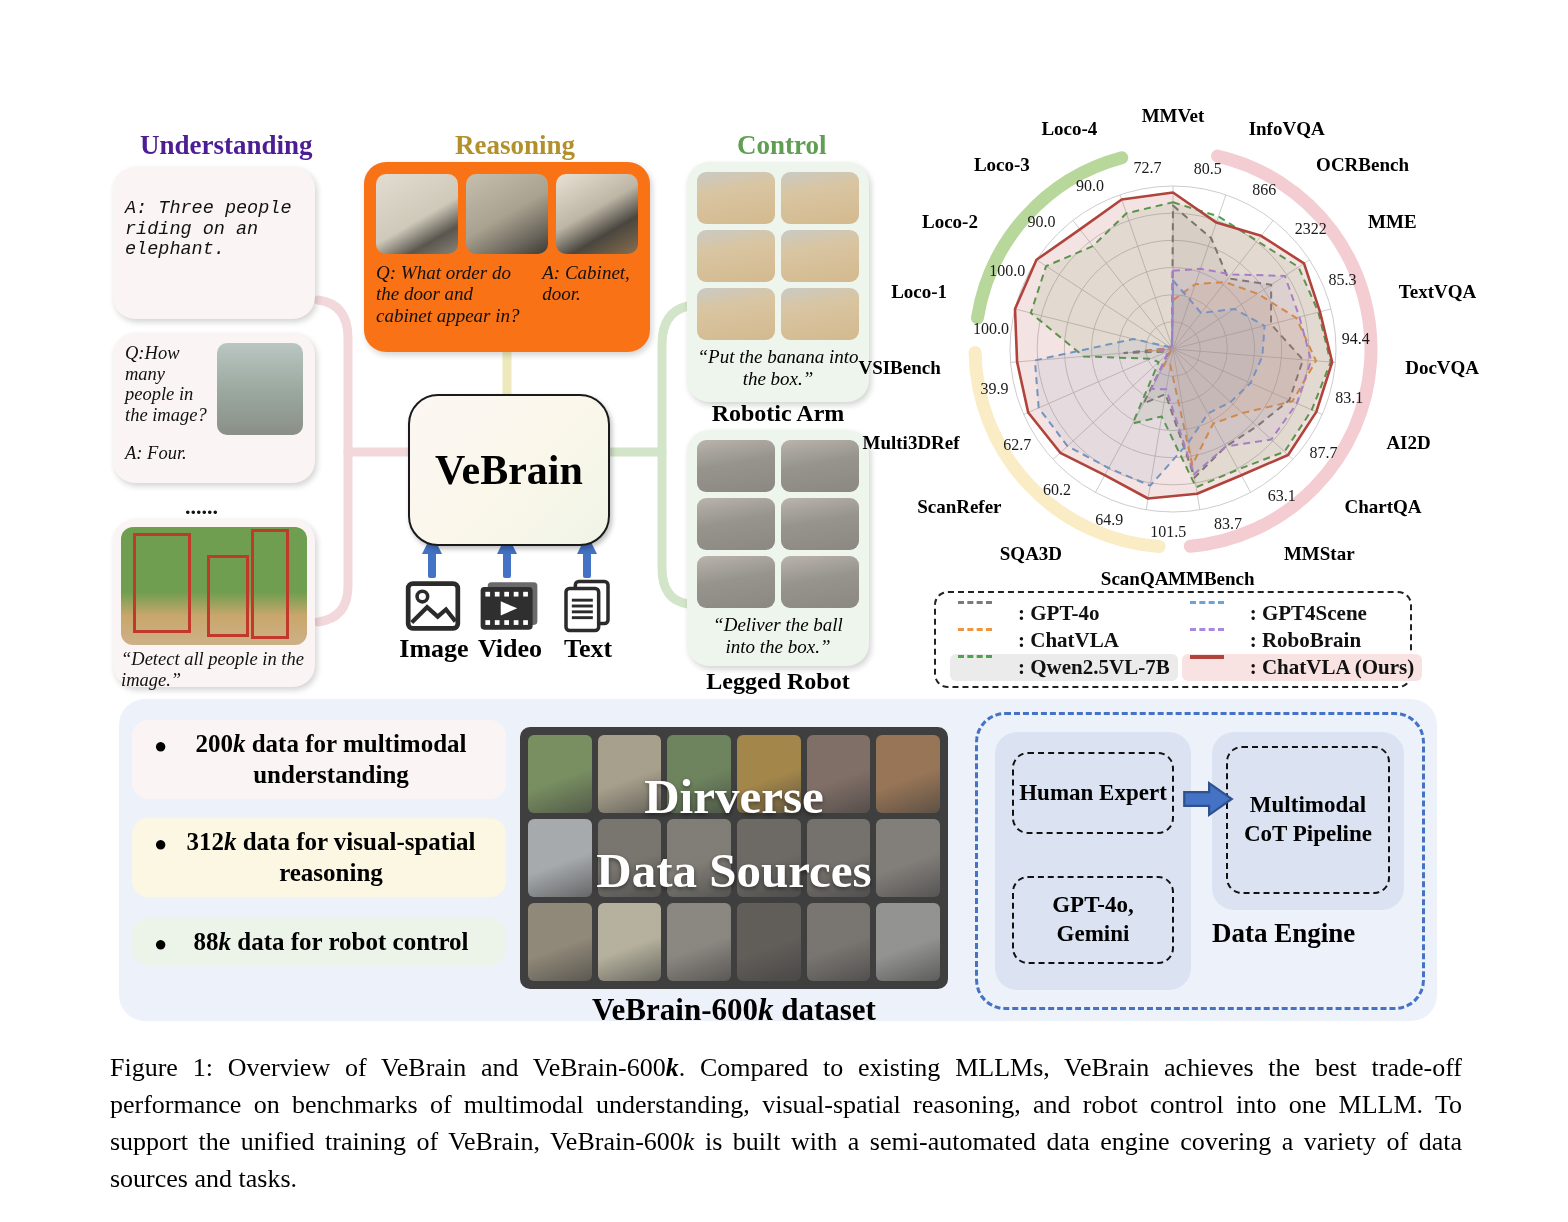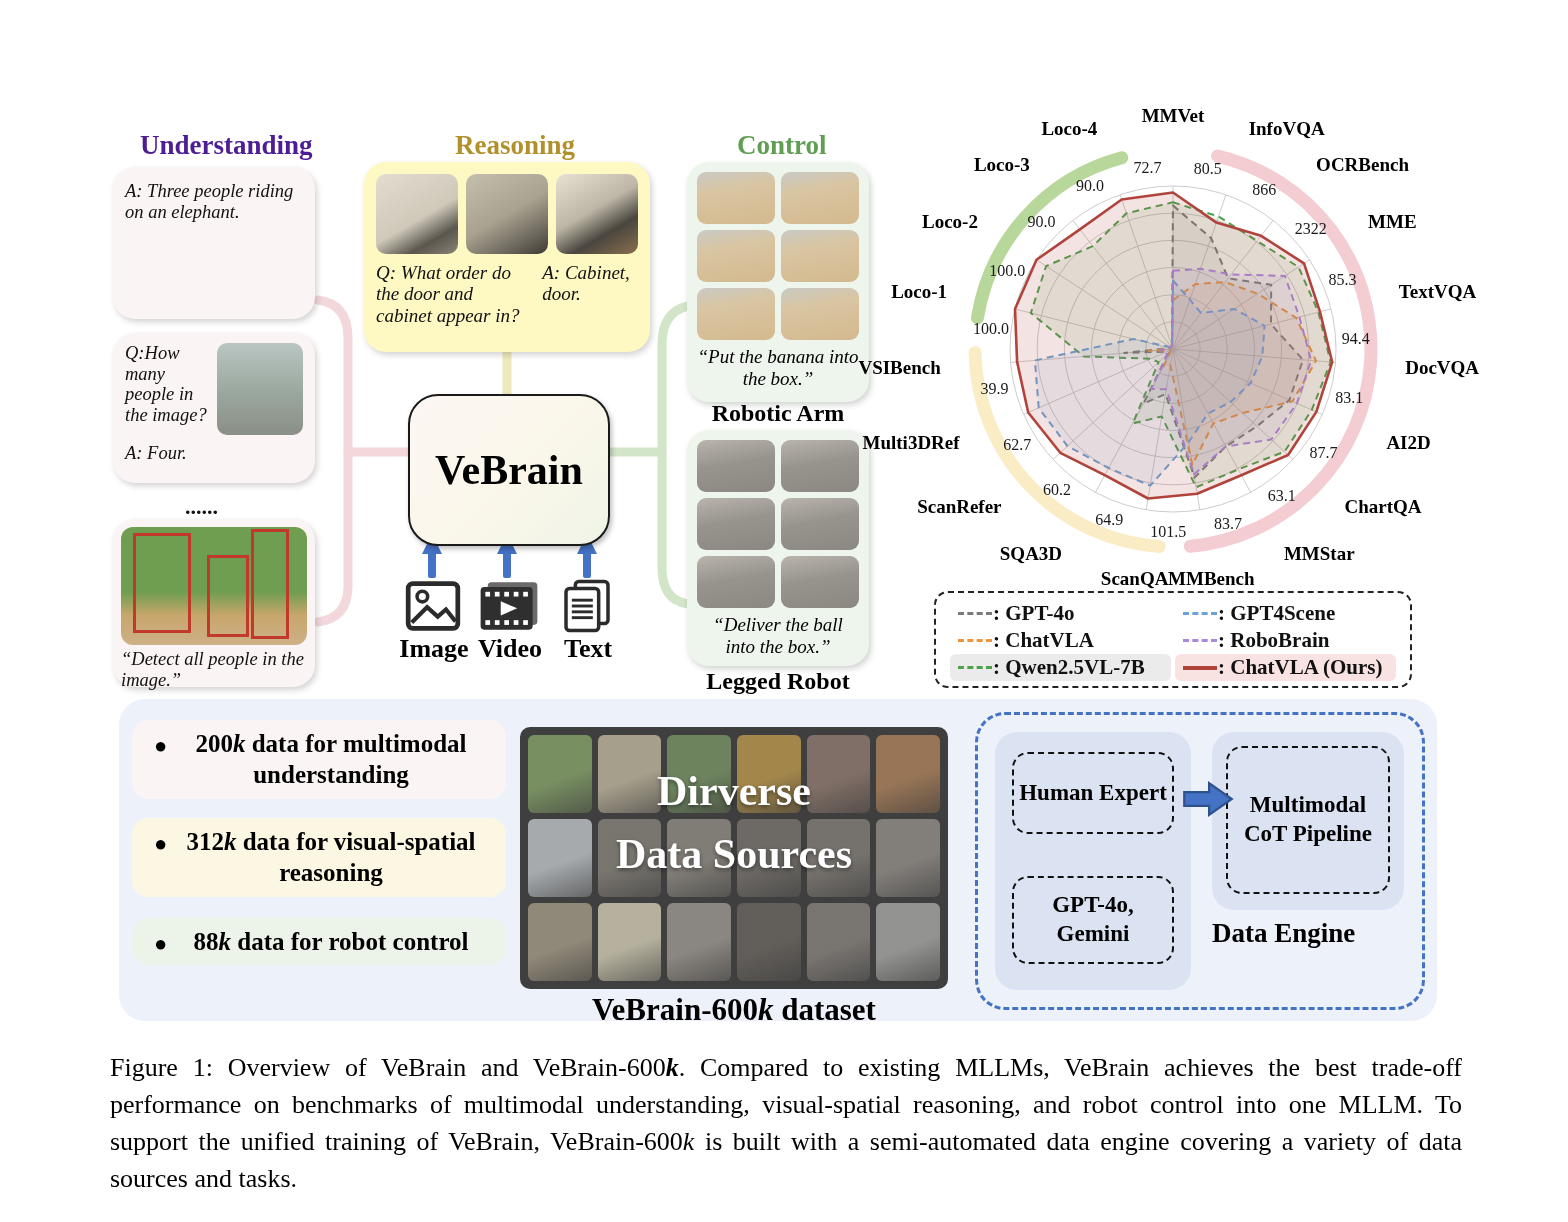--- a/index.html
+++ b/index.html
@@ -29,21 +29,21 @@
   #ph-elephant { width:92px; height:90px;
     background:linear-gradient(160deg,#8aa06a 0%,#6d8a55 45%,#7b7463 70%,#9b8a6a 100%); }
   #ph-surfers  { width:92px; height:92px;
     background:linear-gradient(180deg,#b9c6c2 0%,#9aa79e 55%,#8a8f87 100%); }
   #ph-baseball { width:100%; height:118px; border-radius:12px;
     background:linear-gradient(180deg,#6f9e50 0%,#6f9e50 55%,#c8a66c 75%,#cdb187 100%); }
   .bbox { position:absolute; border:3px solid #c0392b; }
   .dots { left:185px; top:494px; font-weight:bold; font-size:22px; color:#111; }
 
   
-  #r-card { left:364px; top:162px; width:286px; height:190px; background:#fef9c3;
+  #r-card { left:364px; top:162px; width:286px; height:190px; background:#f97316;
             border-radius:22px; box-shadow:2px 3px 6px rgba(0,0,0,.18); padding:12px; }
   .r-thumbs { display:flex; gap:8px; margin-bottom:8px; }
   .r-thumb { width:82px; height:80px; border-radius:10px; }
   .r-t1 { background:linear-gradient(150deg,#e2ddd0 0%,#cfc9ba 55%,#5a564e 78%,#8a8376 100%); }
   .r-t2 { background:linear-gradient(150deg,#c5bfae 0%,#a9a290 50%,#6b665c 80%,#3c3a34 100%); }
   .r-t3 { background:linear-gradient(150deg,#e8e2d4 0%,#bdb6a6 45%,#4a463f 70%,#8a6f4e 100%); }
   .r-qa { display:flex; gap:10px; }
   .r-qa .qa { font-size:19px; }
 
   
@@ -68,21 +68,21 @@
   #c-label1 { top:400px; }
   #c-label2 { top:668px; }
 
   
   #radar-wrap { left:850px; top:103px; width:660px; height:512px; }
 
   
   #legend { left:934px; top:591px; width:478px; height:97px; background:#fff;
     border:2.5px dashed #222; border-radius:14px; display:flex; padding:7px 14px; gap:4px; }
   .lg-col { display:flex; flex-direction:column; justify-content:space-between; flex:1; }
-  .lg-item { display:flex; align-items:center; gap:1px; padding:1px 8px; border-radius:6px;
+  .lg-item { display:flex; gap:26px; padding:1px 8px; border-radius:6px;
              font-weight:bold; font-size:21px; color:#111; white-space:nowrap; }
   .lg-line { width:34px; height:0; flex:none; }
 
   
   #bottom-panel { left:119px; top:699px; width:1318px; height:322px; background:#edf1f9;
                   border-radius:26px; }
   .bullet-row { left:132px; width:374px; border-radius:16px; text-align:center;
                 font-weight:bold; font-size:25px; line-height:1.25; padding:8px 6px 8px 30px;
                 color:#000; }
   .bullet-dot { position:absolute; left:22px; top:12px; font-size:22px; }
@@ -90,21 +90,21 @@
   #bul2 { top:818px; background:#fbf7e2; }
   #bul3 { top:918px; background:#ecf4e9; }
   .kital { font-style:italic; }
 
   #ds-frame { left:520px; top:727px; width:428px; height:262px; background:#3f3f3f;
               border-radius:10px; padding:8px; }
   #ds-grid { display:grid; grid-template-columns:repeat(6,1fr); grid-template-rows:repeat(3,1fr);
              gap:6px; width:100%; height:100%; }
   .ds-tile { border-radius:6px; opacity:.72; }
   #ds-overlay { left:520px; top:760px; width:428px; text-align:center; color:#fff;
-    font-weight:bold; font-size:42px; line-height:1.5; text-shadow:0 2px 4px rgba(0,0,0,.45);
+    font-weight:bold; font-size:49px; line-height:1.5; text-shadow:0 2px 4px rgba(0,0,0,.45);
     pointer-events:none; }
   #ds-label { left:520px; top:992px; width:428px; text-align:center; font-weight:bold;
               font-size:31px; color:#000; }
 
   
   #engine-outer { left:975px; top:712px; width:450px; height:298px; border:3.5px dashed #4472c4;
                   border-radius:30px; }
   .engine-panel { background:#dbe3f3; border-radius:22px; }
   #engine-left  { left:995px; top:732px; width:196px; height:258px; }
   #engine-right { left:1212px; top:732px; width:192px; height:178px; }
@@ -144,21 +144,21 @@
       <rect x="503" y="552" width="8" height="26" rx="2"></rect>
         <polygon points="497,554 517,554 507,534"></polygon>
       <rect x="583" y="552" width="8" height="26" rx="2"></rect>
         <polygon points="577,554 597,554 587,534"></polygon>
     </g>
   </svg>
 
   <div class="abs sec-title" id="t-understanding">Understanding</div>
 
   <div class="abs u-card" id="u-card1">
-    <div class="qa" style="margin-top:4px;">A: Three people riding on an elephant.</div>
+    <div class="qa" style="margin-top:22px;font-family:Liberation Mono, monospace;">A: Three people riding on an elephant.</div>
   </div>
 
   <div class="abs u-card" id="u-card2">
     <div class="u-row">
       <div class="qa">Q:How many people in the image?</div>
       <div class="photo" id="ph-surfers"></div>
     </div>
     <div class="qa" style="margin-top:8px;">A: Four.</div>
   </div>
 

